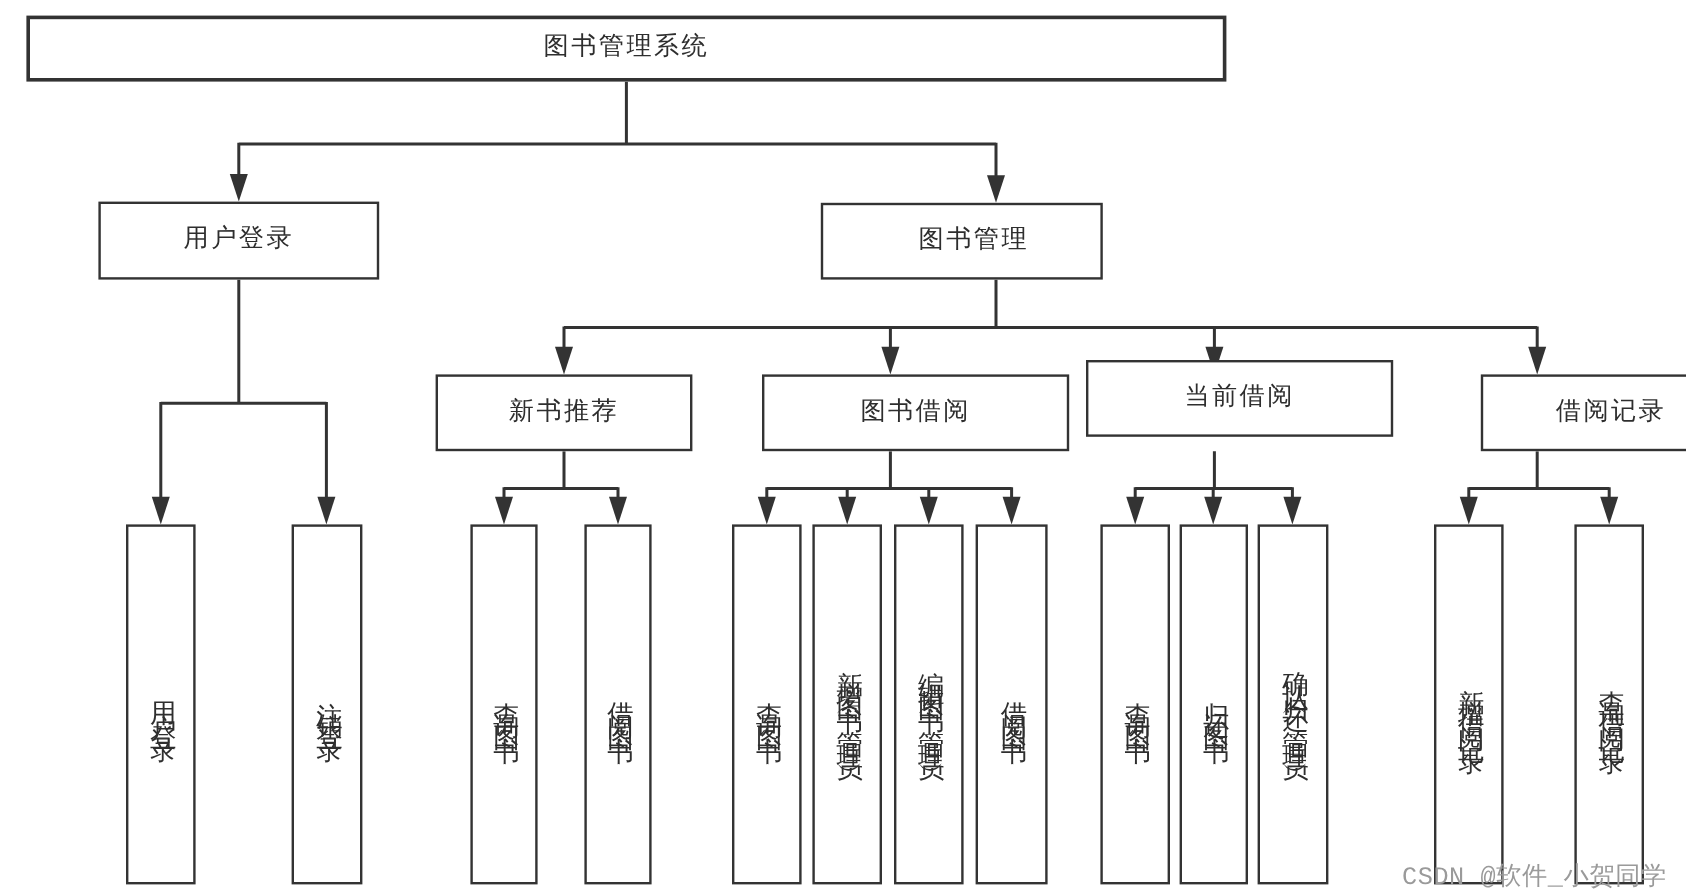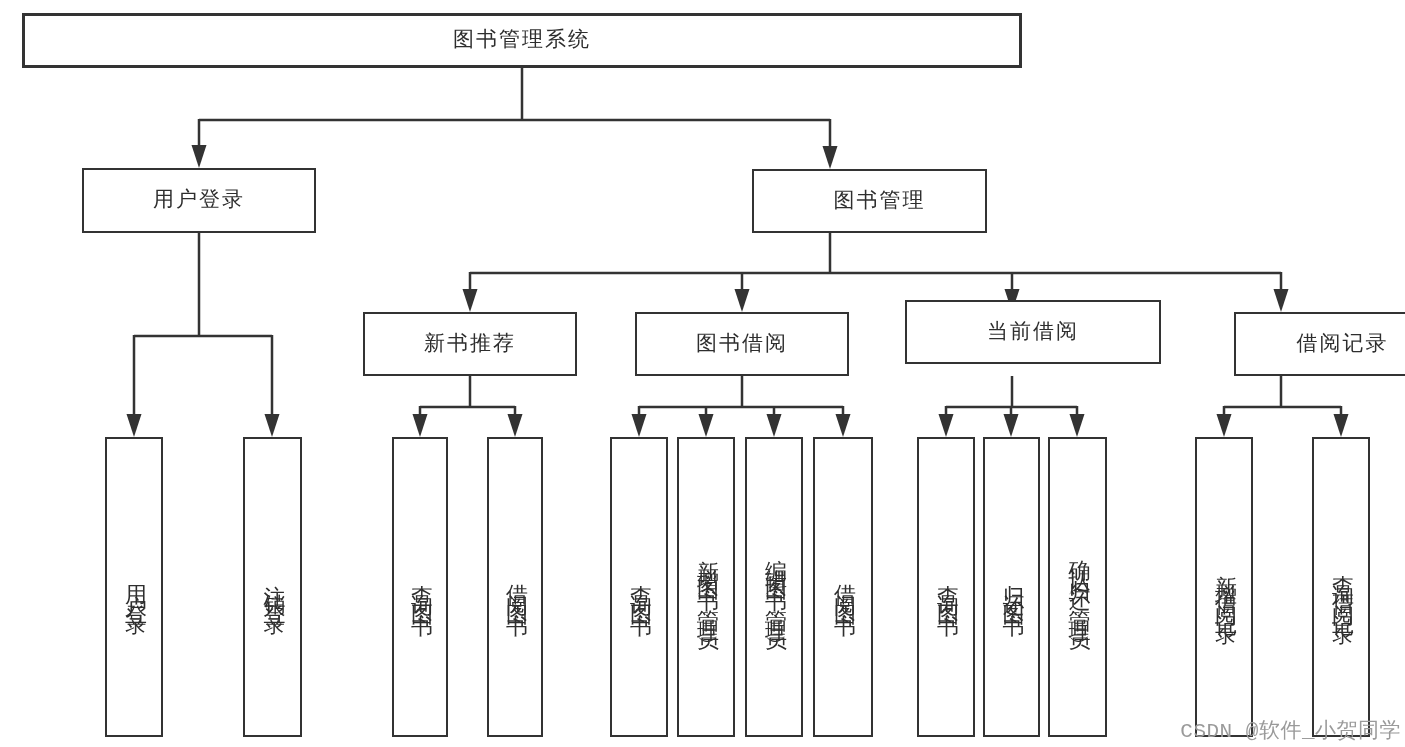--- a/index.html
+++ b/index.html
@@ -29,21 +29,21 @@
   .node.v span{
     writing-mode:vertical-rl;
     text-orientation:mixed;
     font-size:22px;
     letter-spacing:10px;
     line-height:1;
     white-space:nowrap;
   }
   .watermark{
     position:absolute;
-    right:4px;bottom:3px;
+    right:16px;bottom:3px;
     font-size:21px;
     color:var(--wm,#9a9a9a);
     letter-spacing:0.5px;
     z-index:5;
     white-space:nowrap;
   }
 </style>
 </head>
 <body>
 
@@ -70,27 +70,27 @@
       <polygon points="1216.5,414 1231.5,414 1224,437" fill="#333333"></polygon>
       <polygon points="1333.5,414 1348.5,414 1341,437" fill="#333333"></polygon>
     </svg>
   <div id="nodes">
       <div class="node h root" style="left: 22px; top: 13px; width: 1000px; height: 55px;">
         <span>图书管理系统</span>
       </div>
       <div class="node h" style="left: 82px; top: 168px; width: 234px; height: 65px;">
         <span>用户登录</span>
       </div>
-      <div class="node h" style="left: 752px; top: 169px; width: 235px; height: 64px; padding-left: 20px;">
+      <div class="node h" style="left: 684px; top: 169px; width: 235px; height: 64px; padding-left: 20px;">
         <span>图书管理</span>
       </div>
       <div class="node h" style="left: 363px; top: 312px; width: 214px; height: 64px; align-items: center;">
         <span>新书推荐</span>
       </div>
-      <div class="node h" style="left: 635px; top: 312px; width: 214px; height: 64px;">
+      <div class="node h" style="left: 635px; top: 312px; width: 256px; height: 64px;">
         <span>图书借阅</span>
       </div>
       <div class="node h" style="left: 905px; top: 300px; width: 256px; height: 64px;">
         <span>当前借阅</span>
       </div>
       <div class="node h" style="left: 1234px; top: 312px; width: 217px; height: 64px;">
         <span>借阅记录</span>
       </div>
       <div class="node v" style="left: 105px; top: 437px; width: 58px; height: 300px;">
         <span>用户登录</span>

